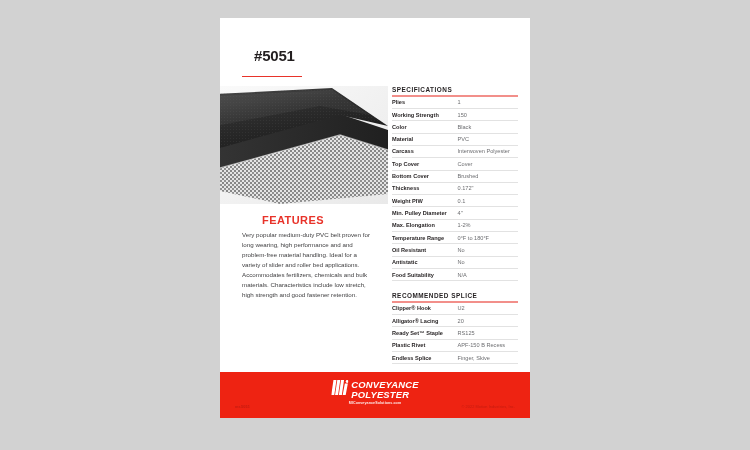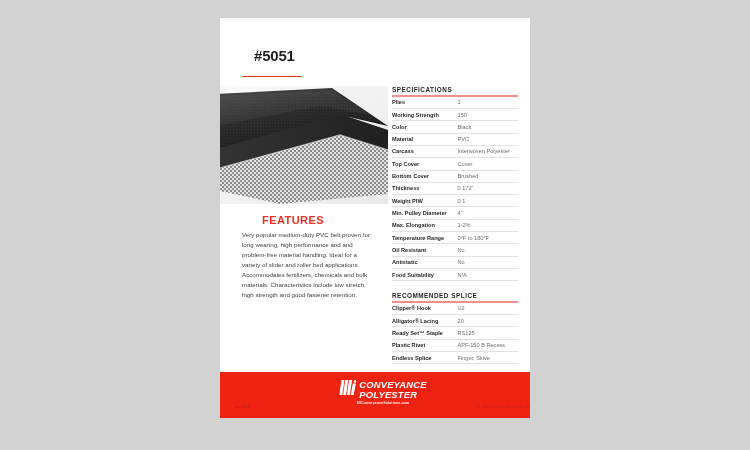--- a/index.html
+++ b/index.html
@@ -171,21 +171,20 @@
   }
 
   
   .footer {
     position: absolute;
     left: 0;
     bottom: 0;
     width: 100%;
     height: 46px;
     background: #ee2312;
-    padding-left: 16px;
   }
   .logo {
     position: absolute;
     left: 50%;
     top: 8px;
     transform: translateX(-50%);
     text-align: center;
     white-space: nowrap;
   }
   .logo-row {

